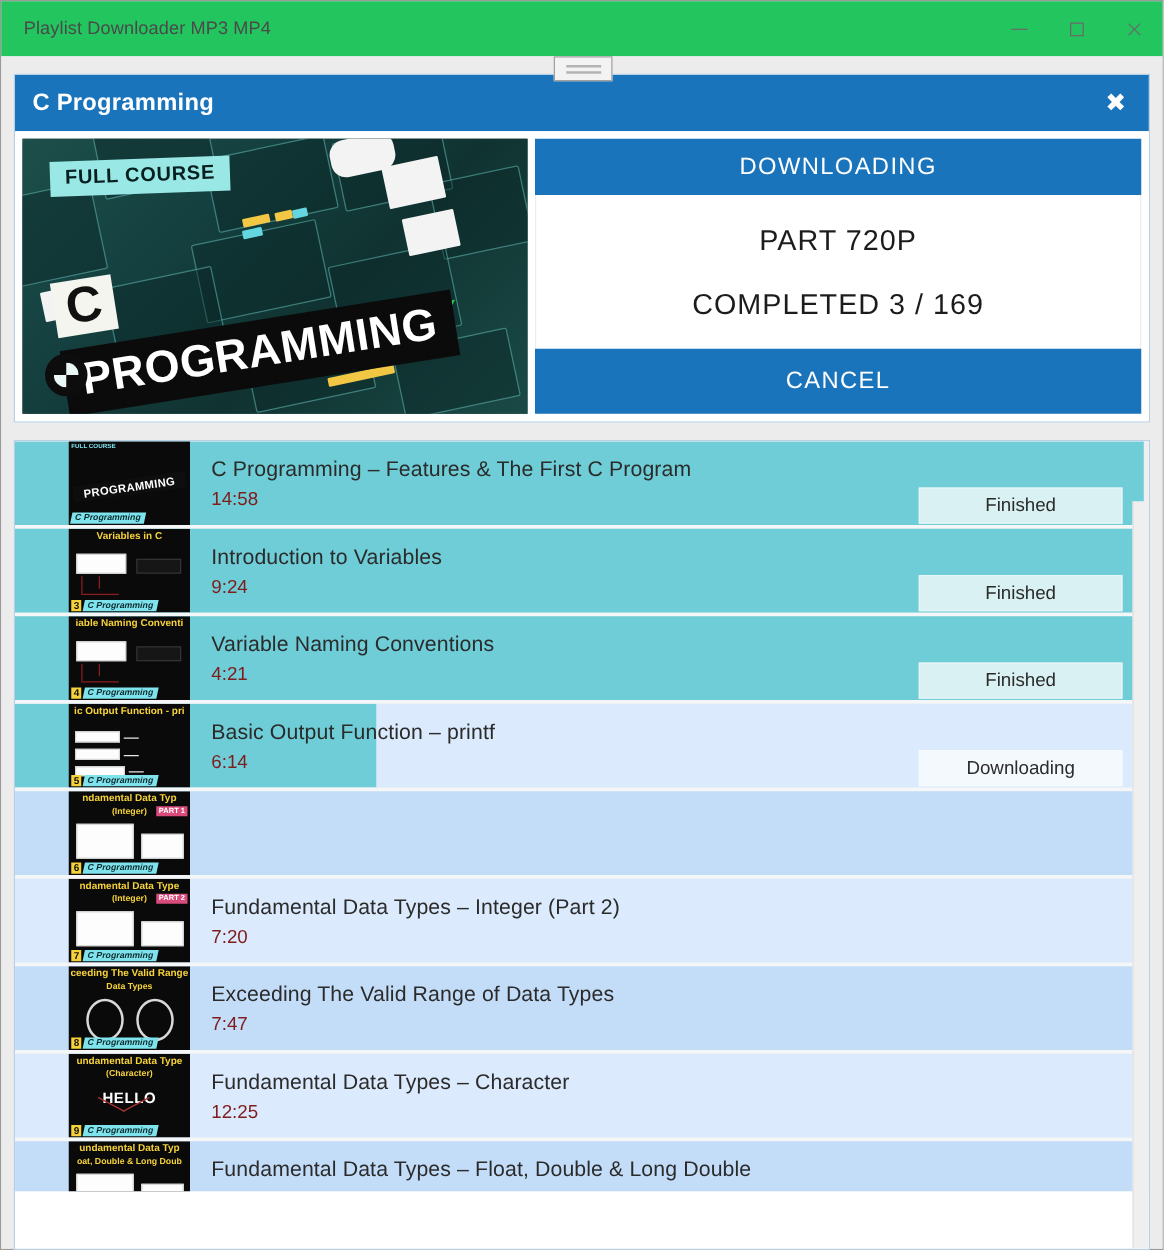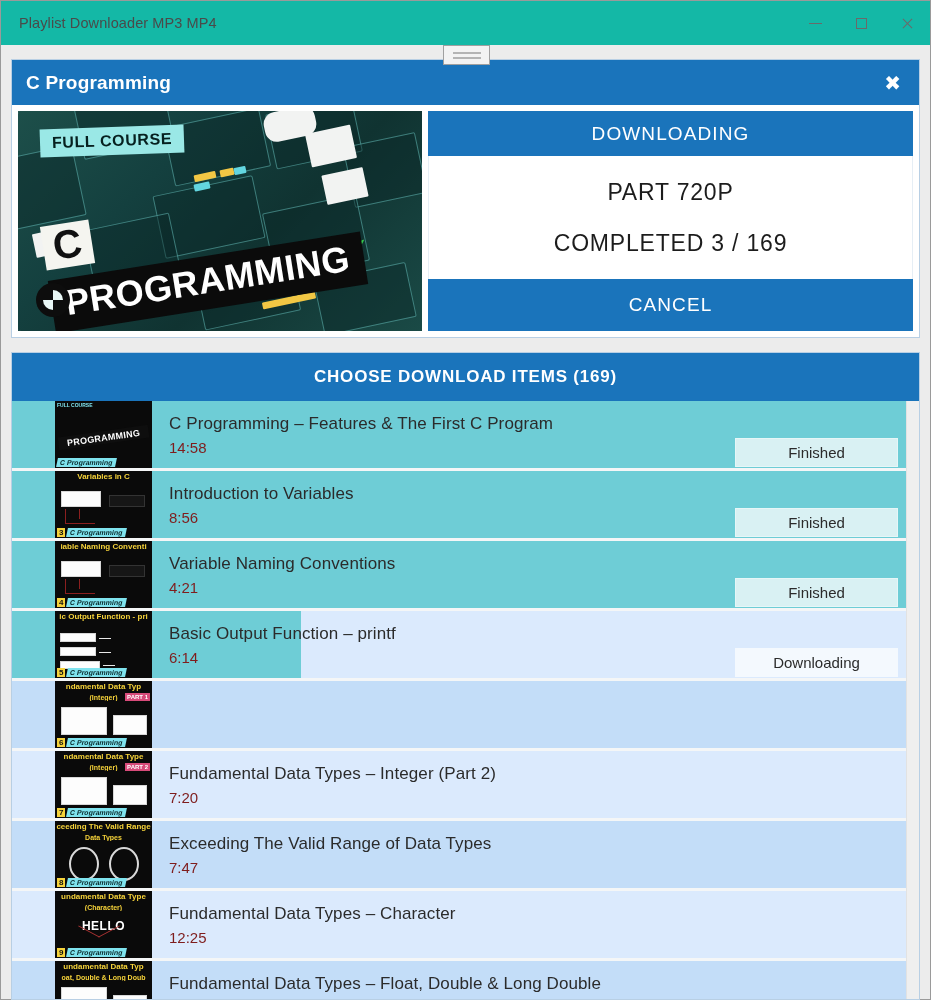--- a/index.html
+++ b/index.html
@@ -8,21 +8,21 @@
     background:#ffffff;
     font-family:"Liberation Sans","DejaVu Sans",sans-serif;
     -webkit-font-smoothing:antialiased;
   }
   .app-window{
     position:relative;width:931px;height:1000px;box-sizing:border-box;
     border:1px solid #9a9a9a;background:#ececec;
   }
   
   .titlebar{
-    position:relative;height:44px;background:#14b8a6;
+    position:relative;height:44px;background:#22c55e;
     border-bottom:1px solid #e3e3e3;
     display:flex;align-items:center;
   }
   .title-text{
     padding-left:18px;font-size:14.5px;color:#4a4a4a;letter-spacing:.1px;
     white-space:nowrap;
   }
   .win-controls{margin-left:auto;display:flex;height:100%;}
   .win-btn{
     width:46px;height:100%;display:flex;align-items:center;justify-content:center;
@@ -289,21 +289,20 @@
             <div>PART 720P</div>
             <div>COMPLETED 3 / 169</div>
           </div>
           <div class="dl-cancel">CANCEL</div>
         </div>
 
       </div>
     </div>
 
     <div class="list-card">
-      <div class="list-head">CHOOSE DOWNLOAD ITEMS (169)</div>
       <div class="list-scroll">
         <div class="rows" id="rows">
             <div class="row done">
               <div class="thumb">
                 <div class="t-title cy" style="font-size:5px;text-align:left;padding-left:2px;">FULL COURSE</div>
              <div class="t-banner">PROGRAMMING</div>
                 <div class="t-foot">
 
               <span class="t-brand">C Programming</span>
             </div>
@@ -323,21 +322,21 @@
               <div class="t-line" style="left:10px;top:38px;width:1px;height:14px;"></div>
               <div class="t-line" style="left:24px;top:38px;width:1px;height:10px;"></div>
               <div class="t-line" style="left:10px;top:52px;width:30px;"></div>
                 <div class="t-foot">
               <span class="t-num">3</span>
               <span class="t-brand">C Programming</span>
             </div>
               </div>
               <div class="row-text">
              <div class="row-title">Introduction to Variables</div>
-             <div class="row-dur">8:56</div>
+             <div class="row-dur">9:24</div>
            </div>
               <div class="row-btn">Finished</div>
             </div>
             <div class="row-sep"></div>
             <div class="row done">
               <div class="thumb">
                 <div class="t-title ">iable Naming Conventi</div>
                 <div class="t-box" style="left:6px;top:20px;width:40px;height:16px;"></div>
               <div class="t-box" style="left:54px;top:24px;width:36px;height:12px;border-color:#333;background:#161616;"></div>
               <div class="t-line" style="left:10px;top:38px;width:1px;height:14px;"></div>

